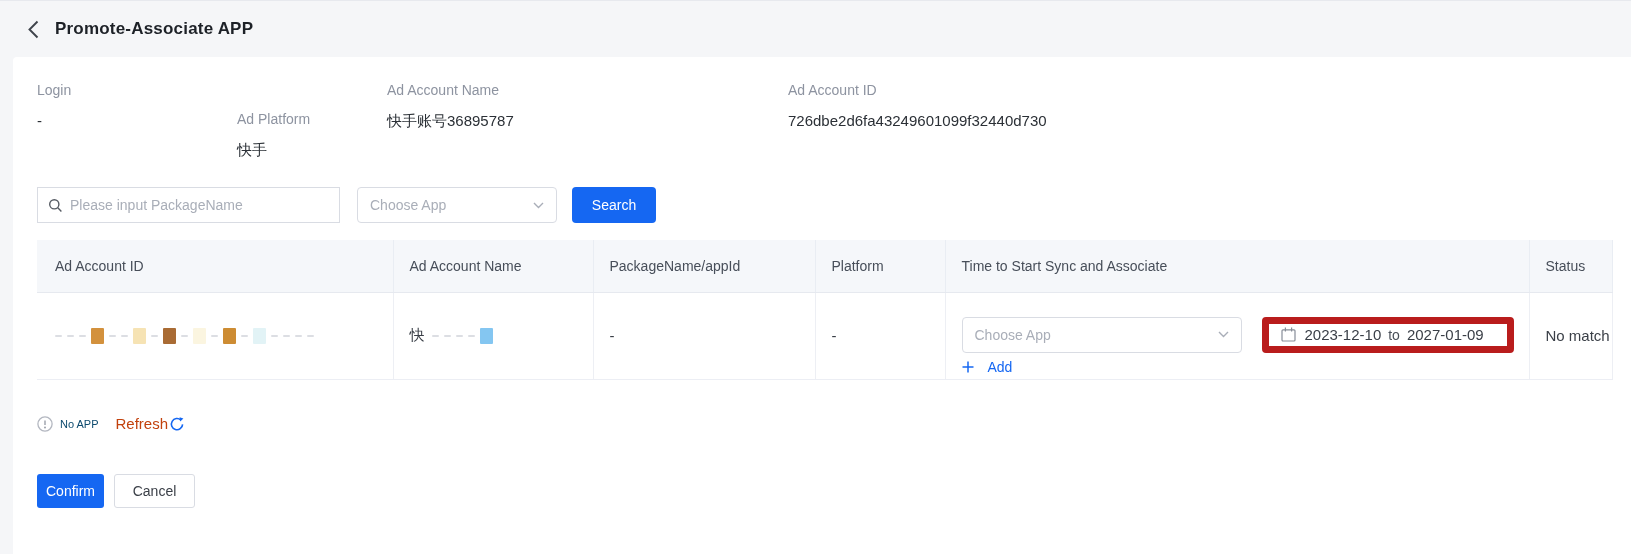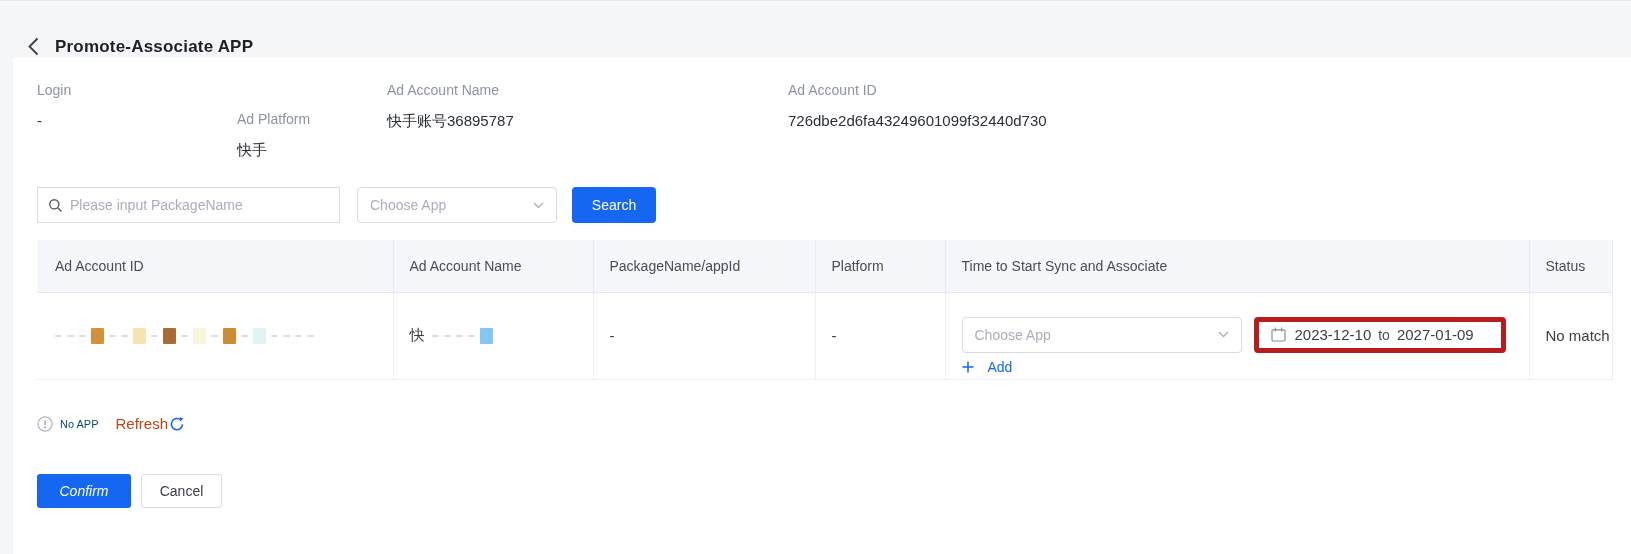--- a/index.html
+++ b/index.html
@@ -1,20 +1,20 @@
 <!DOCTYPE html>
 <html><head>
 <meta charset="utf-8">
 <style>
   * { box-sizing: border-box; margin: 0; padding: 0; }
   html,body { width:1631px; height:554px; overflow:hidden; }
   body { font-family:"Liberation Sans", sans-serif; background:#f5f6f8; color:#2b3036; }
 
   
-  .topbar { height:57px; display:flex; align-items:flex-end; padding-left:22px;
+  .topbar { height:57px; display:flex; align-items:center; padding-left:22px;
             border-top:1px solid #e7e9ee; background:#f5f6f8; }
   .back-btn { width:22px; height:22px; display:flex; align-items:center; justify-content:center;
               cursor:pointer; margin-right:11px; }
   .topbar h1 { font-size:17px; font-weight:bold; color:#1d2127; letter-spacing:.2px; }
 
   
   .card { margin-left:13px; background:#ffffff; height:497px; padding:25px 0 0 24px;
           border-radius:4px 0 0 0; }
 
   
@@ -58,39 +58,39 @@
   
   .redact { display:flex; align-items:center; gap:5px; height:18px; }
   .rd { width:7px; height:2px; background:#dcdee3; border-radius:1px; flex:none; }
   .rb { width:13px; height:16px; border-radius:1px; flex:none; }
   .name-redact { display:flex; align-items:center; gap:5px; }
   .name-redact .cjk { font-size:15px; color:#3a3f47; margin-right:2px; }
 
   
   .assoc-controls { display:flex; align-items:center; }
   .row-select { width:280px; }
-  .date-picker { width:252px; height:36px; border:5px solid #b91c1c; border-radius:4px;
-                 display:flex; align-items:center; padding:0 12px; margin-left:12px;
+  .date-picker { width:252px; height:36px; border:7px solid #b91c1c; border-radius:4px;
+                 display:flex; align-items:center; padding:0 12px; margin-left:20px;
                  cursor:pointer; background:#fff; }
   .date-picker .dt { font-size:15px; color:#3a3f47; }
   .date-picker .to { font-size:14px; color:#494f58; margin:0 7px; }
   .date-picker svg { margin-right:9px; flex:none; }
   .add-link { display:inline-flex; align-items:center; gap:14px; margin-top:6px;
               color:#1567f2; font-size:14px; cursor:pointer; }
 
   
   .notice-row { display:flex; align-items:center; margin-top:34px; height:20px; }
   .notice-row .msg { font-size:11px; color:#0c4a6e; margin-left:7px; }
   .refresh-link { display:inline-flex; align-items:center; margin-left:17px;
                   color:#c2410c; font-size:15px; cursor:pointer; }
   .refresh-link svg { margin-left:1px; }
 
   
   .actions-row { display:flex; align-items:center; margin-top:40px; }
-  .confirm-btn { width:94px; height:34px;font-style:italic; }
+  .confirm-btn { width:67px; height:34px; }
   .cancel-btn { width:81px; height:34px; background:#fff; border:1px solid #d9dce3;
                 color:#3a3f47; margin-left:10px; border-radius:3px; }
 </style>
 </head>
 <body>
 
 <div class="topbar">
   <span class="back-btn">
     <svg width="13" height="19" viewBox="0 0 13 19">
       <polyline points="10.5,1.5 2.5,9.5 10.5,17.5" fill="none" stroke="#3e434b" stroke-width="1.9"></polyline>

